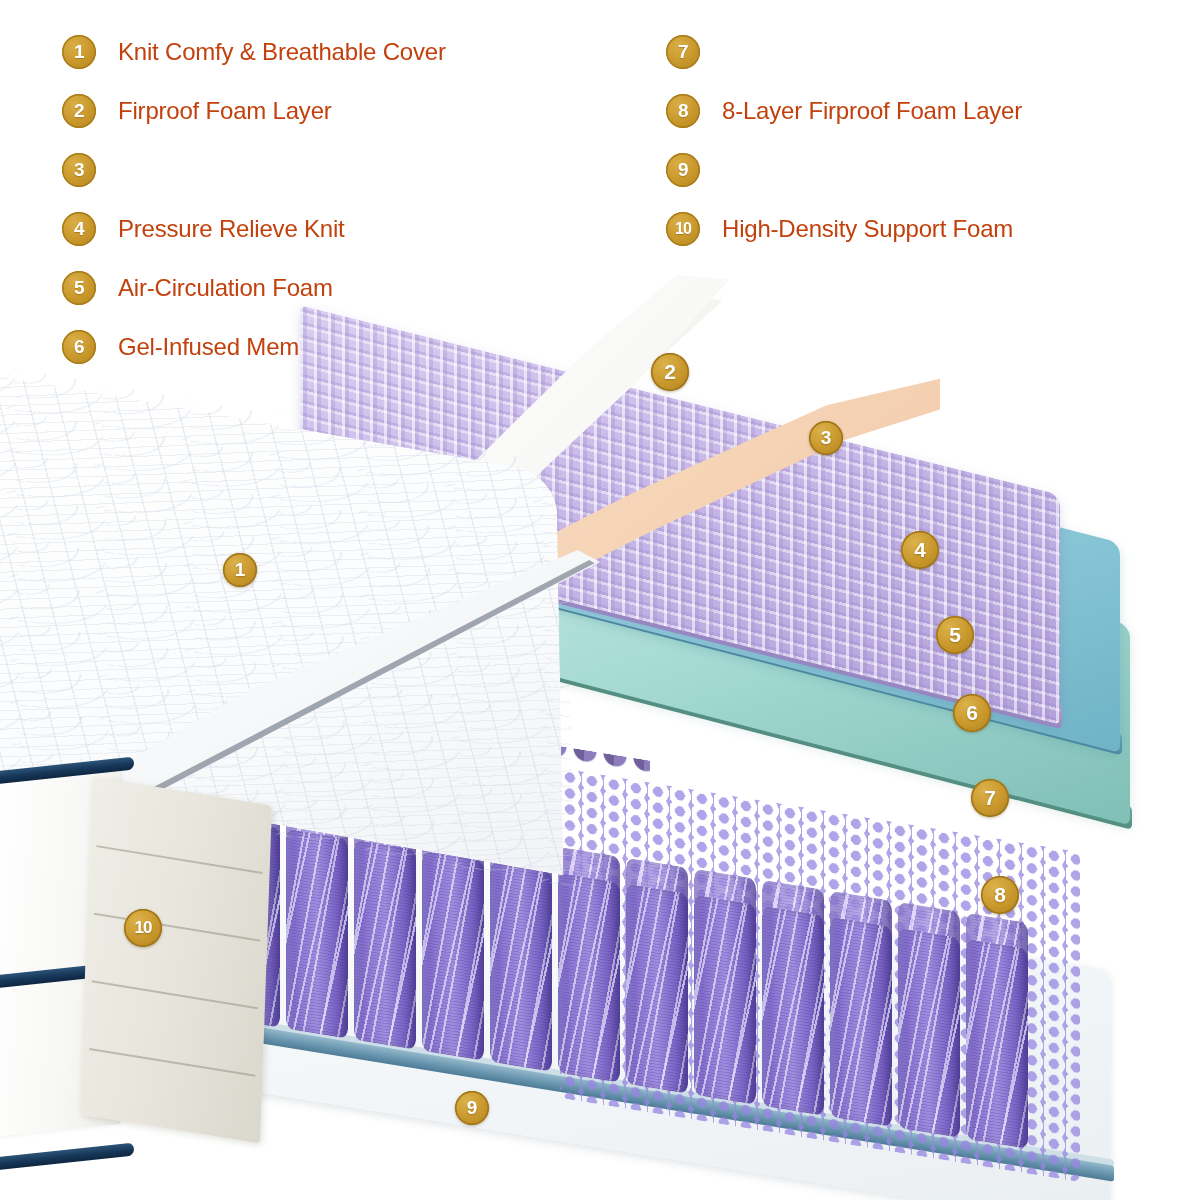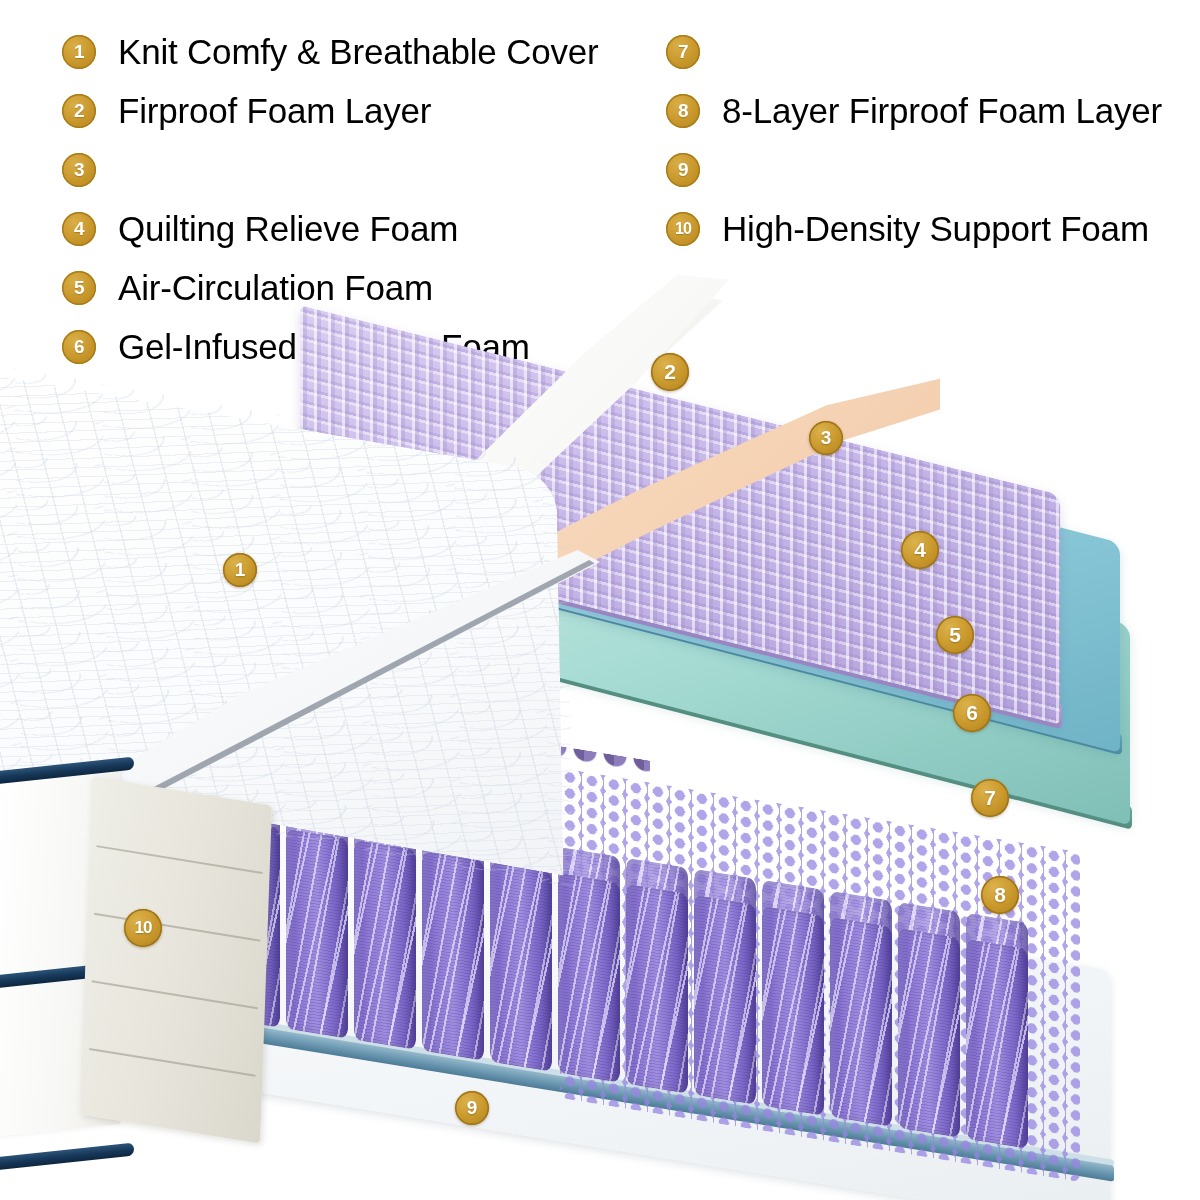--- a/index.html
+++ b/index.html
@@ -17,21 +17,21 @@
   .legend-row{display:flex;align-items:center;height:59px;}
   .badge{
     flex:0 0 auto;width:34px;height:34px;border-radius:50%;
     background:radial-gradient(circle at 36% 30%, #D9AE46 0%, #C8972B 55%, #B3851F 100%);
     box-shadow:inset 0 0 0 1.5px #A97C18;
     color:#ffffff;font-weight:bold;font-size:19px;line-height:34px;
     text-align:center;letter-spacing:-0.5px;
     text-shadow:0 1px 1px rgba(120,85,10,.45);
   }
   .badge.wide{font-size:16px;letter-spacing:-1px;}
-  .legend-label{margin-left:22px;font-size:35px;color:#000000;white-space:nowrap;letter-spacing:-0.2px;}
+  .legend-label{margin-left:22px;font-size:24px;color:#c2410c;white-space:nowrap;letter-spacing:-0.2px;}
 
   
   .art{position:absolute;left:0;top:250px;width:1200px;height:950px;}
 
   
   .slab{position:absolute;}
 
   
   .base-slab{
     left:120px;top:640px;width:990px;height:260px;
@@ -232,21 +232,21 @@
       </div>
       <div class="legend-row">
         <div class="badge">2</div>
         <div class="legend-label">Firproof Foam Layer</div>
       </div>
       <div class="legend-row">
         <div class="badge">3</div>
       </div>
       <div class="legend-row">
         <div class="badge">4</div>
-        <div class="legend-label">Quilting Relieve Foam</div>
+        <div class="legend-label">Pressure Relieve Knit</div>
       </div>
       <div class="legend-row">
         <div class="badge">5</div>
         <div class="legend-label">Air-Circulation Foam</div>
       </div>
       <div class="legend-row">
         <div class="badge">6</div>
         <div class="legend-label">Gel-Infused Memory Foam</div>
       </div>
     </div>

